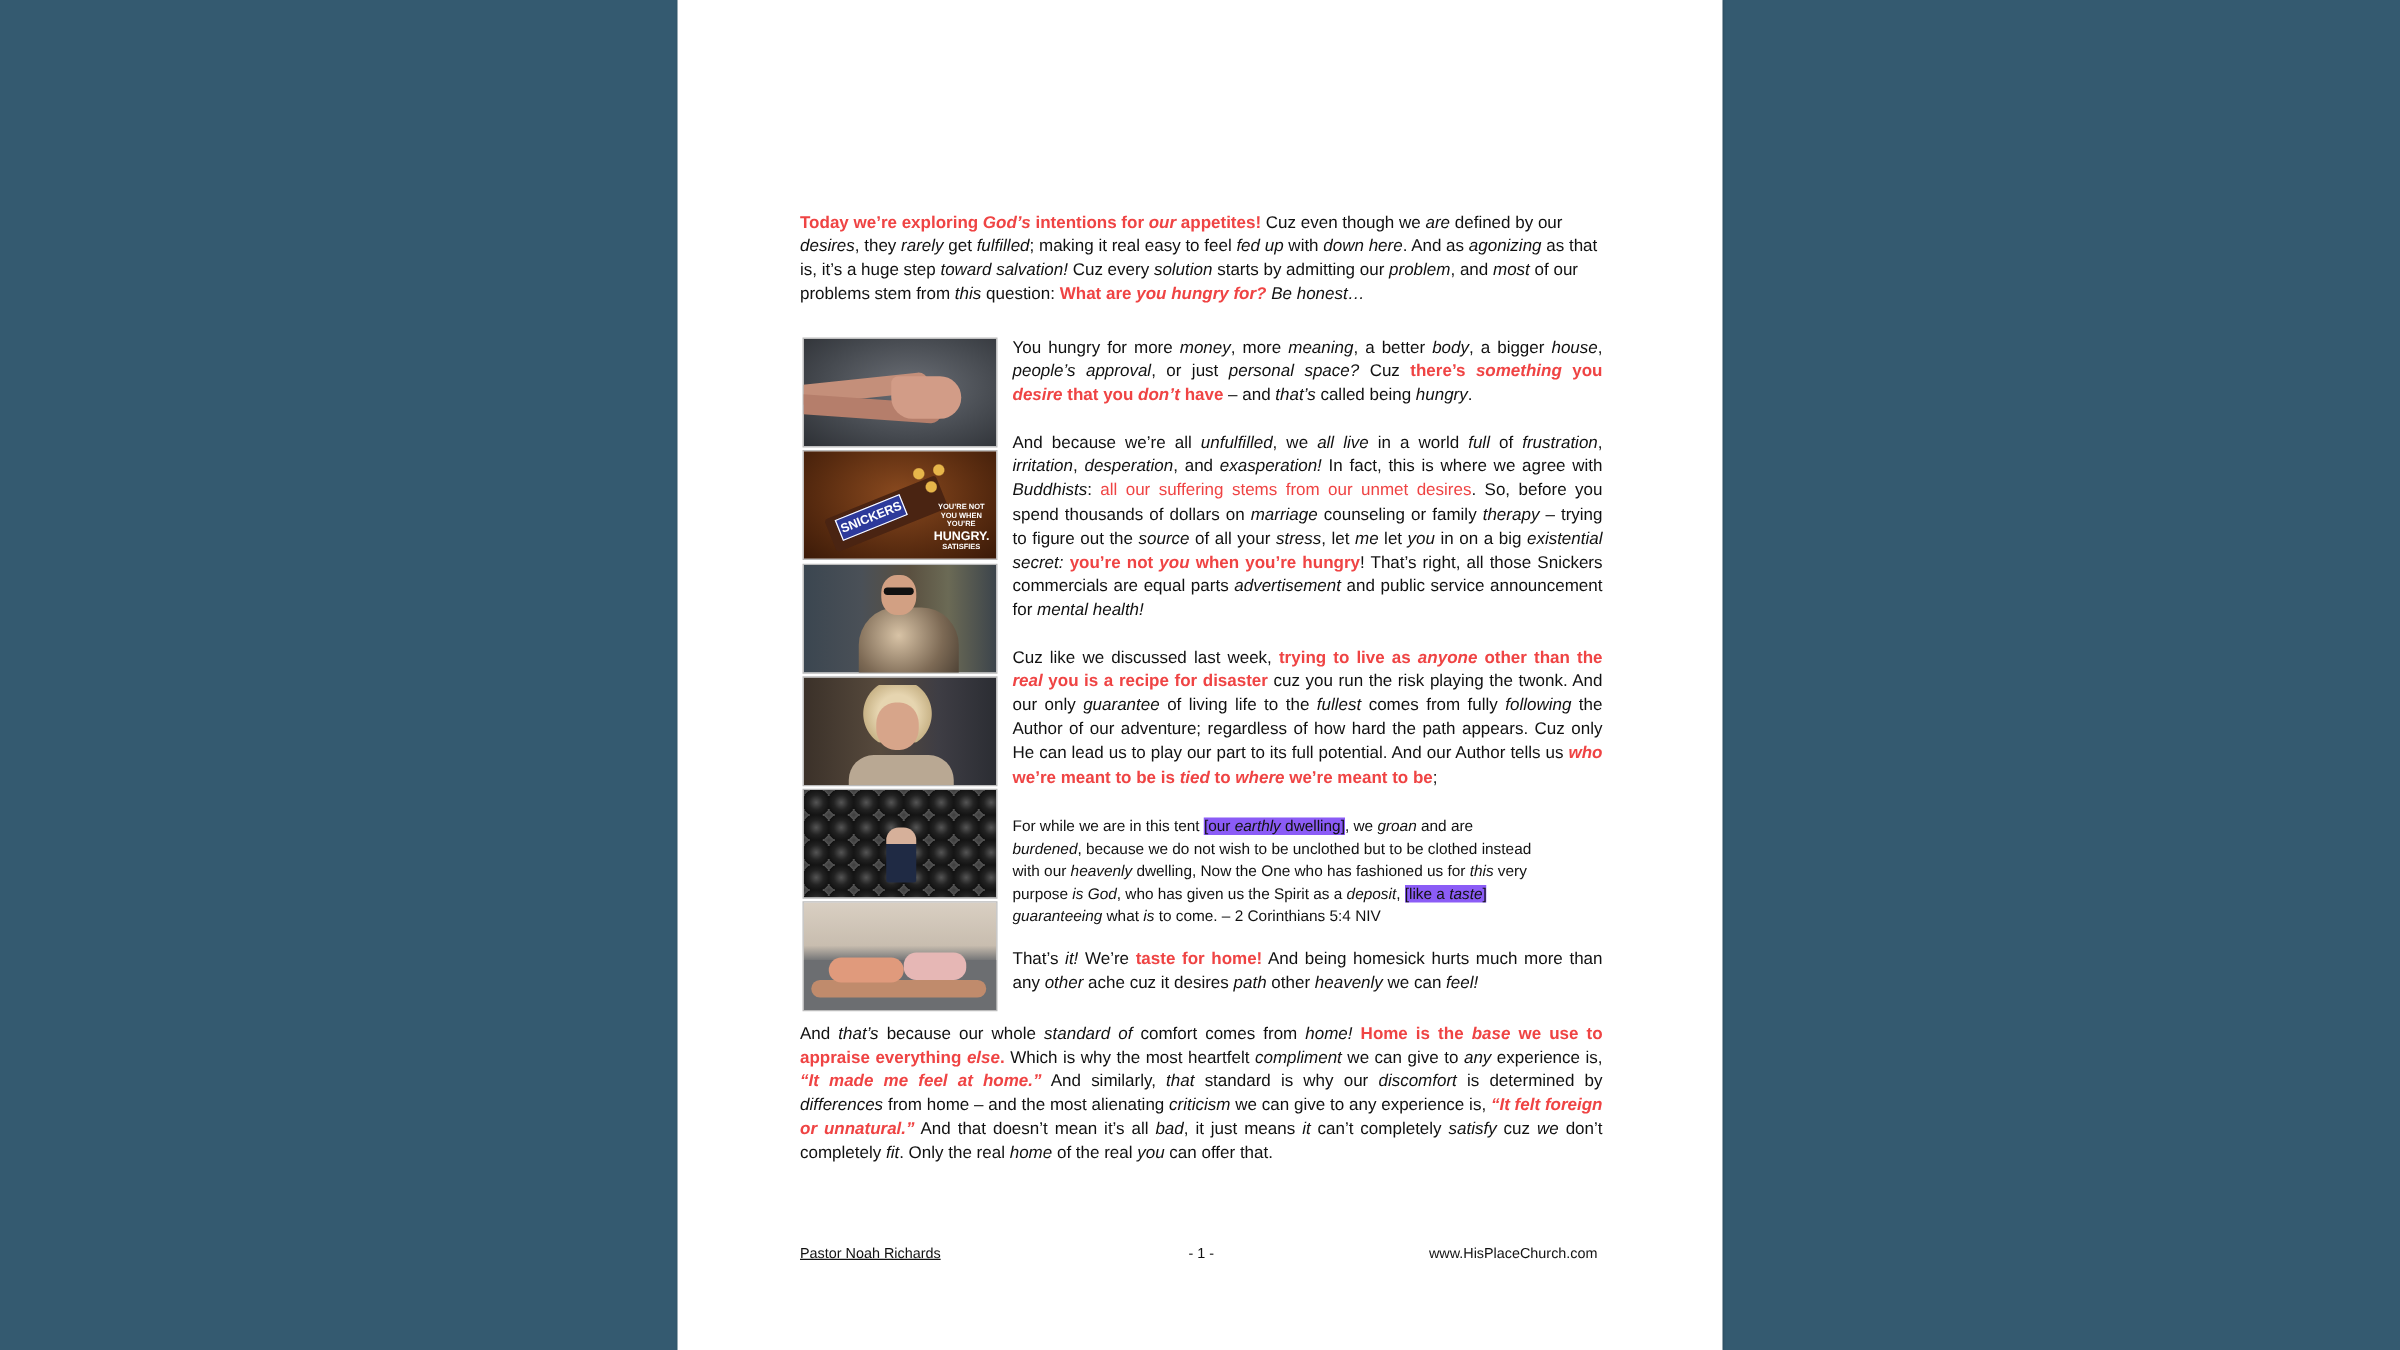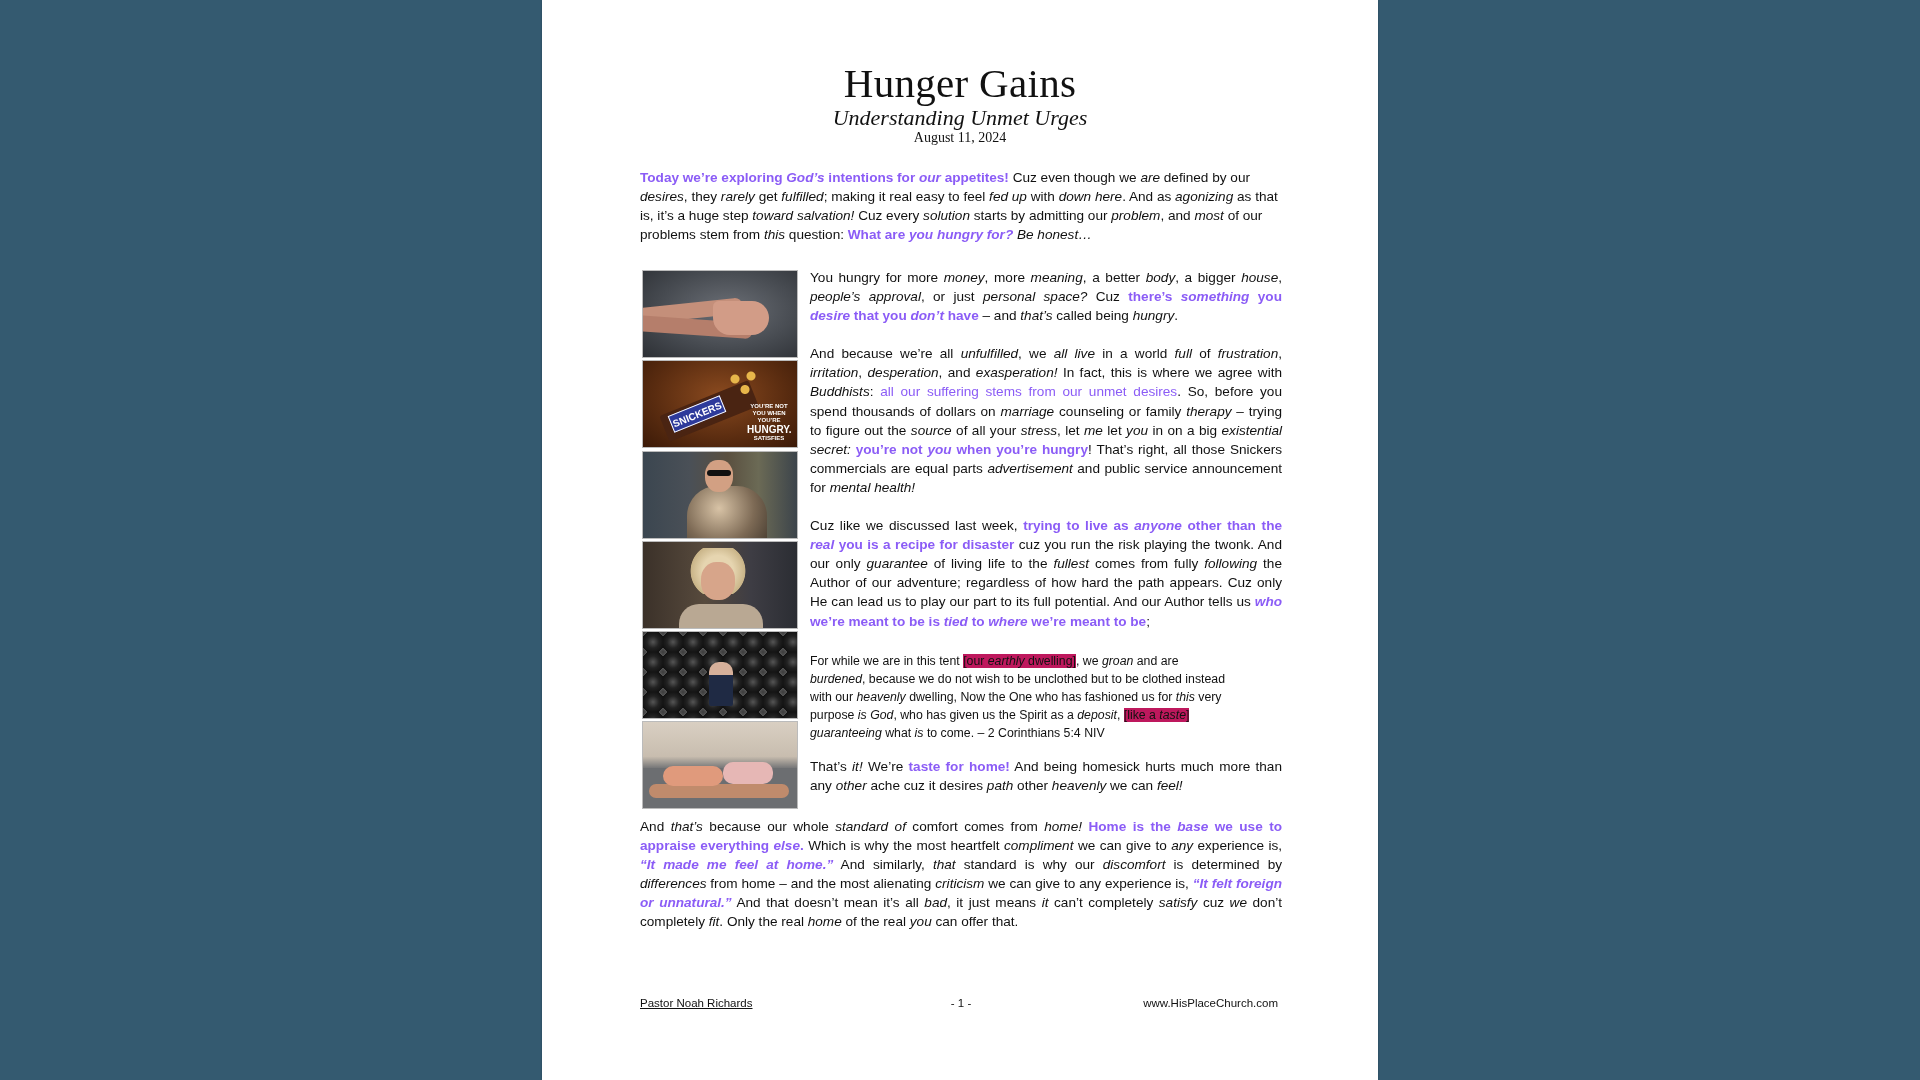--- a/index.html
+++ b/index.html
@@ -9,22 +9,22 @@
     position: absolute; left: 542px; top: 0; width: 836px; height: 1080px;
     background: #ffffff;
     box-shadow: 0 0 2px rgba(0,0,0,0.25);
   }
   .title-block { position: absolute; left: 0; right: 0; top: 60px; text-align: center; font-family: "DejaVu Serif", "Liberation Serif", serif; color: #111; }
   .title { font-family: "Liberation Serif", serif; font-size: 41px; line-height: 46px; letter-spacing: 0.3px; }
   .subtitle { font-family: "Liberation Serif", serif; font-style: italic; font-size: 22px; line-height: 24px; }
   .date { font-family: "Liberation Serif", serif; font-size: 14px; line-height: 16px; }
 
   .body-text { font-family: "Liberation Sans", sans-serif; font-size: 13.6px; line-height: 19.1px; color: #111; }
-  .b { color: #8b5cf6; font-weight: bold; margin-top: 20px; }
-  .hl { background: #be185d; }
+  .b { color: #ef4444; font-weight: bold; margin-top: 20px; }
+  .hl { background: #8b5cf6; }
   .u { }
 
   .intro { position: absolute; left: 98px; width: 642px; top: 168px; text-align: left; }
   .left-col { position: absolute; left: 100px; top: 270px; width: 156px; }
   .left-col .img { width: 156px; height: 88px; margin-bottom: 2.3px; position: relative; overflow: hidden; border: 1px solid #bbb; }
   .right-col { position: absolute; left: 268px; top: 268px; width: 472px; text-align: justify; }
   .right-col p { margin-bottom: 19px; }
   .quote { font-size: 12.3px; line-height: 18.2px; width: 420px; text-align: left; margin-bottom: 14px !important; padding-top: 2px; }
   .closing { position: absolute; left: 98px; width: 642px; top: 817px; text-align: justify; }
 
@@ -58,25 +58,20 @@
   .img-family .sofa { position:absolute; left:0; top:46px; width:156px; height:42px; background:#6c6e71; }
   .img-family .p1 { position:absolute; left:20px; top:44px; width:60px; height:20px; background:#e09a7c; border-radius:10px; }
   .img-family .p2 { position:absolute; left:80px; top:40px; width:50px; height:22px; background:#e6b7b5; border-radius:10px; }
   .img-family .legs { position:absolute; left:6px; top:62px; width:140px; height:14px; background:#c08b6c; border-radius:8px; }
 </style>
 </head>
 <body>
 
 <div class="page">
 
-  <div class="title-block">
-    <div class="title">Hunger Gains</div>
-    <div class="subtitle">Understanding Unmet Urges</div>
-    <div class="date">August 11, 2024</div>
-  </div>
 
   <div class="intro body-text"><span class="b">Today we’re exploring </span><span class="b"><i>God’s</i></span><span class="b"> intentions for </span><span class="b"><i>our</i></span><span class="b"> appetites!</span><span> Cuz even though we </span><i>are</i><span> defined by our </span><i>desires</i><span>, they </span><i>rarely</i><span> get </span><i>fulfilled</i><span>; making it real easy to feel </span><i>fed up</i><span> with </span><i>down here</i><span>. And as </span><i>agonizing</i><span> as that is, it’s a huge step </span><i>toward salvation!</i><span> Cuz every </span><i>solution</i><span> starts by admitting our </span><i>problem</i><span>, and </span><i>most</i><span> of our problems stem from </span><i>this</i><span> question: </span><span class="b">What are </span><span class="b"><i>you hungry for?</i></span><span> </span><i>Be honest…</i></div>
 
   <div class="left-col">
     <div class="img img-hands" title="Outstretched empty hands">
       <div class="arm1"></div>
         <div class="arm2"></div>
         <div class="palm"></div>
     </div>
     <div class="img img-snickers" title="Snickers ad">

